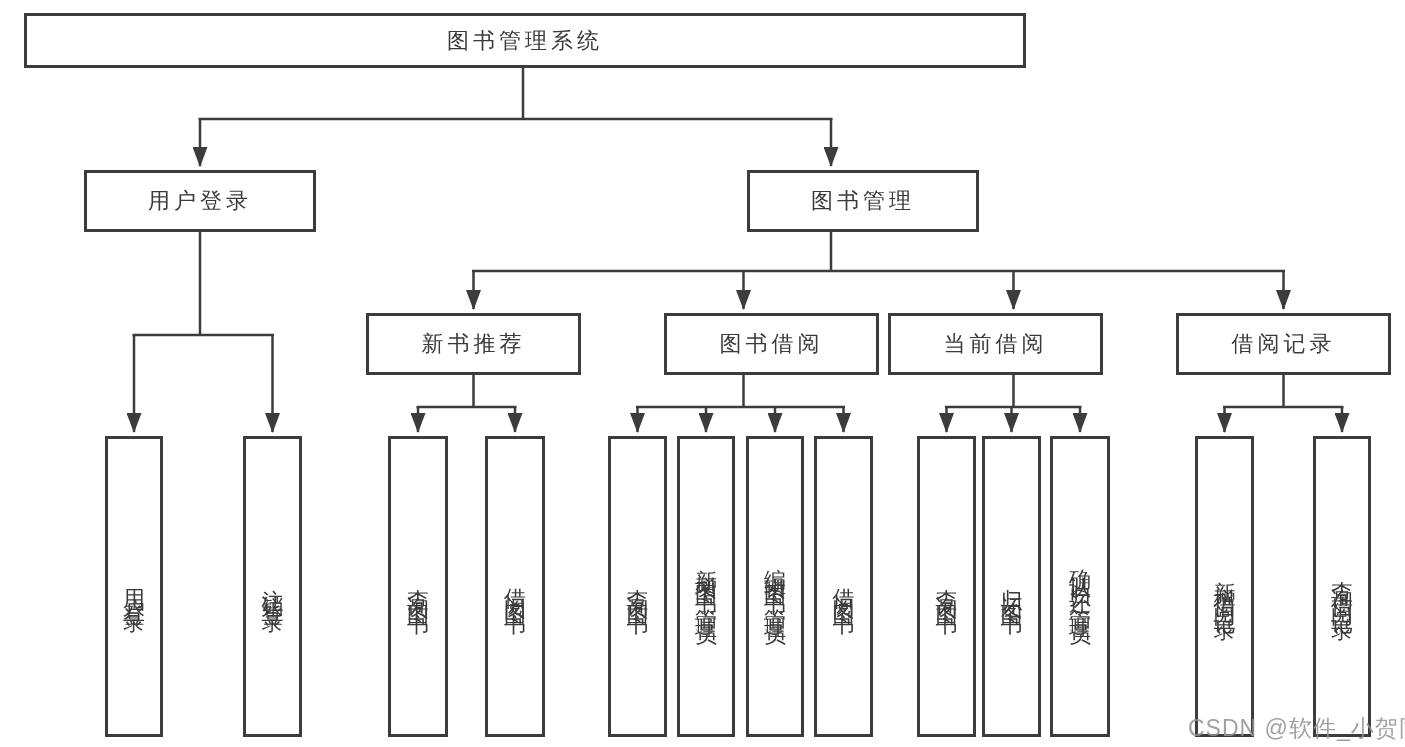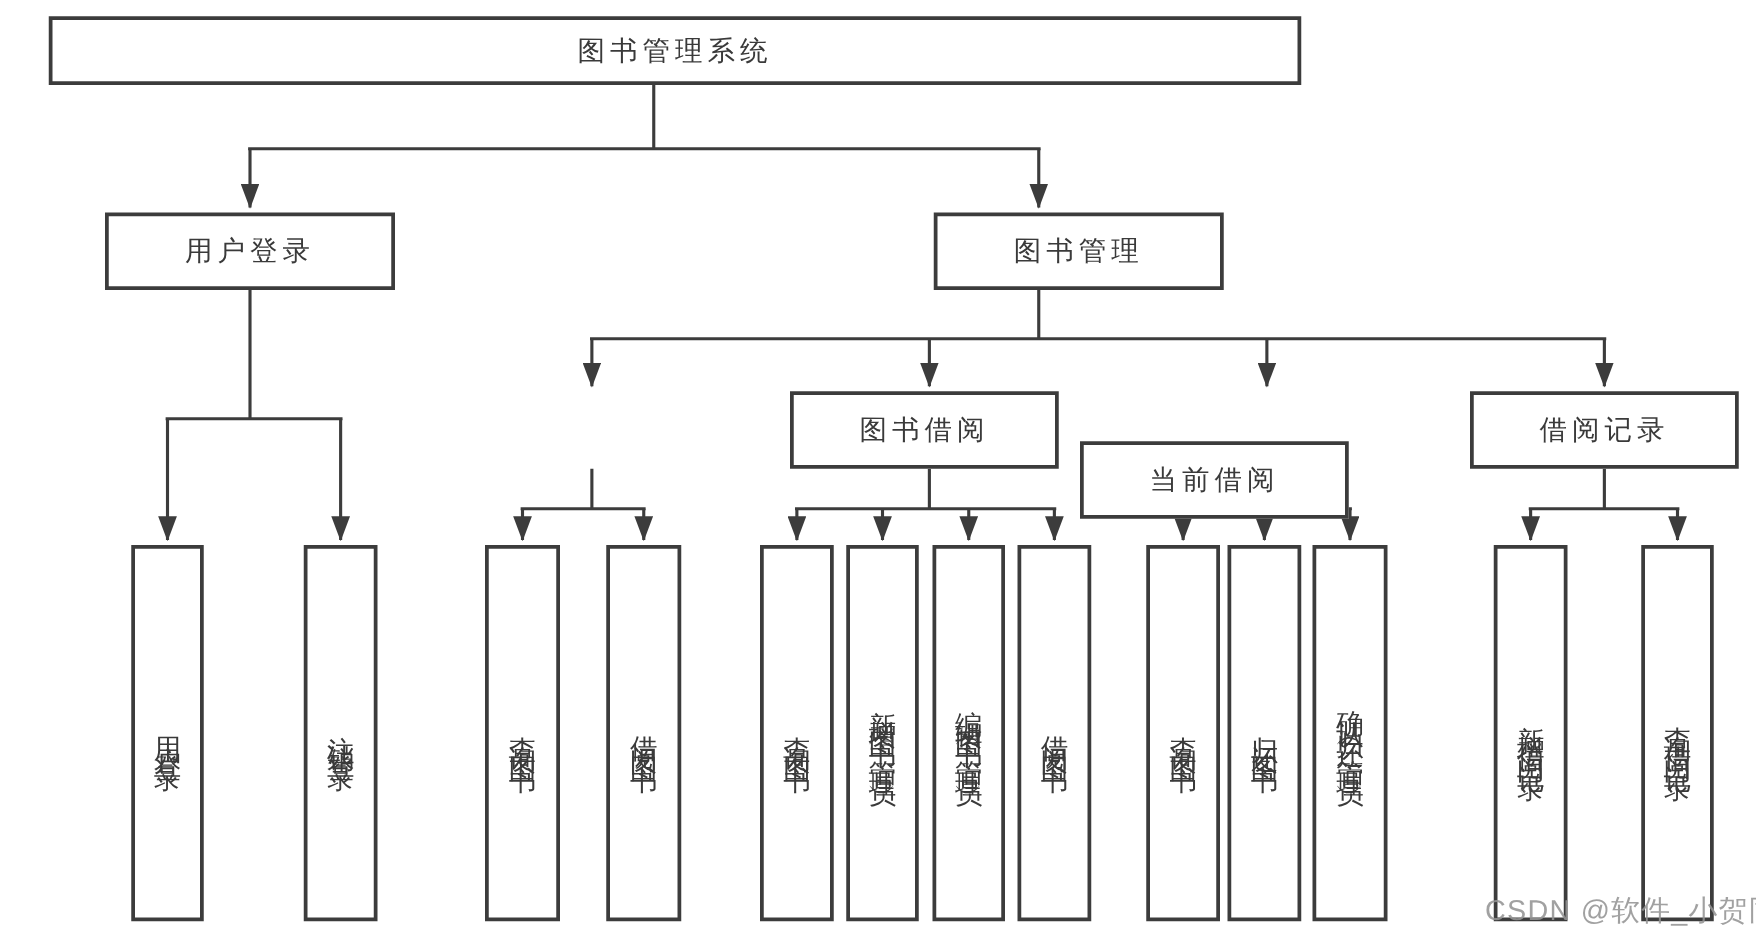--- a/index.html
+++ b/index.html
@@ -23,30 +23,30 @@
     text-align:center;
   }
   .node span { white-space:nowrap; }
   .node.v span {
     writing-mode:vertical-rl;
     text-orientation:mixed;
     letter-spacing:8px;
     line-height:1;
   }
   
-  .root   { left:39px;  top:13px;  width:1002px; height:55px; }
+  .root   { left:24px;  top:13px;  width:1002px; height:55px; }
   .lv2    { top:170px; width:232px; height:62px; }
   .lv3    { top:313px; width:215px; height:62px; }
   .leaf   { top:436px; height:301px; }
   
   .b-userlogin { left:84px; }
   .b-bookmgmt  { left:715px;margin-left:32px; }
   .b-newrec    { left:366px; }
-  .b-borrow    { left:632px;text-align:center; }
-  .b-current   { left:864px;margin-top:40px; }
+  .b-borrow    { left:664px;text-align:center; }
+  .b-current   { left:888px; }
   .b-records   { left:1176px; }
   .f-userlogin { left:105px;  width:58px; }
   .f-logout    { left:243px;  width:59px; }
   .f-recq      { left:388px;  width:60px; }
   .f-recb      { left:485px;  width:60px; }
   .f-bbq       { left:608px;  width:59px; }
   .f-bbadd     { left:677px;  width:58px; }
   .f-bbedit    { left:746px;  width:58px; }
   .f-bbborrow  { left:814px;  width:59px; }
   .f-cbq       { left:917px;  width:59px; }
@@ -124,20 +124,23 @@
     <span>图书管理系统</span>
   </div>
 
   <div class="node lv2 b-userlogin">
     <span>用户登录</span>
   </div>
   <div class="node lv2 b-bookmgmt">
     <span>图书管理</span>
   </div>
 
+  <div class="node lv3 b-newrec">
+    <span>新书推荐</span>
+  </div>
   <div class="node lv3 b-borrow">
     <span>图书借阅</span>
   </div>
   <div class="node lv3 b-current">
     <span>当前借阅</span>
   </div>
   <div class="node lv3 b-records">
     <span>借阅记录</span>
   </div>
 

